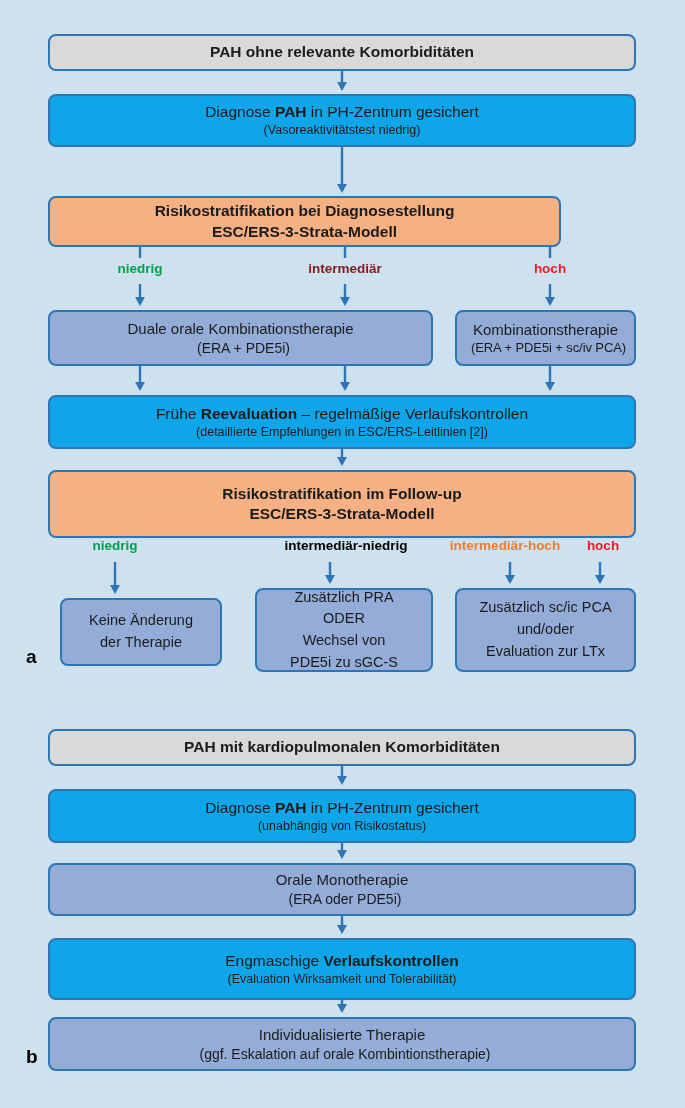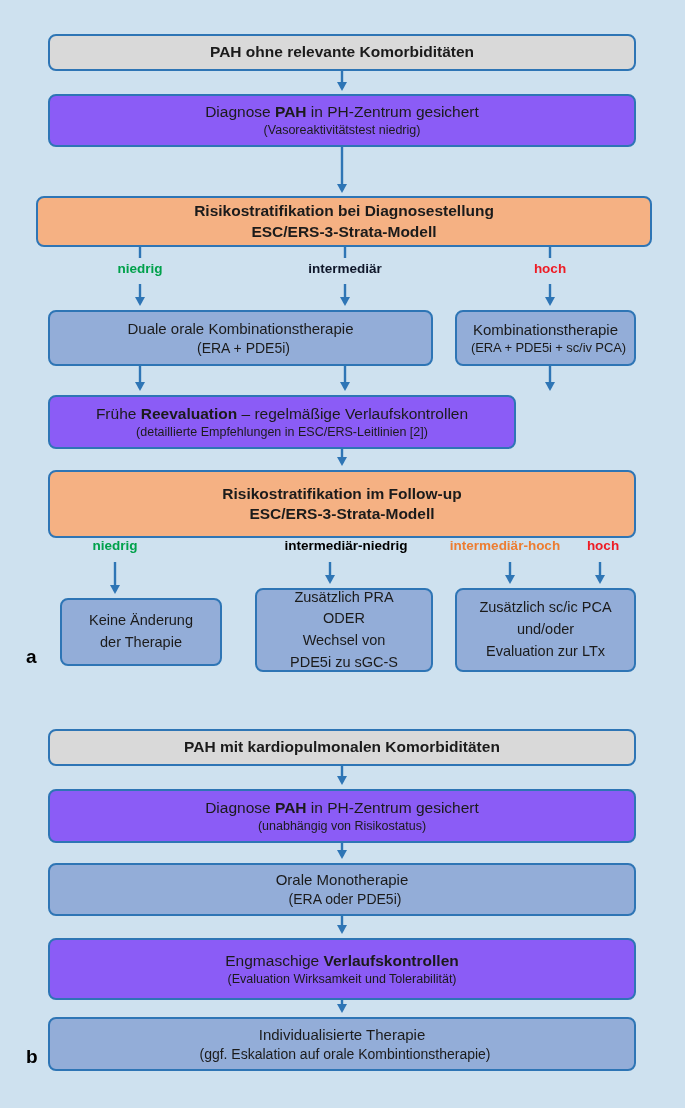--- a/index.html
+++ b/index.html
@@ -5,21 +5,21 @@
   * { margin:0; padding:0; box-sizing:border-box; }
   html,body { background:#cee1ef; }
   body { font-family:"Liberation Sans", sans-serif; }
   .canvas { position:relative; width:685px; height:1108px; background:#cee1ef; overflow:hidden; }
   .box {
     position:absolute; border:2px solid #2e75b5; border-radius:8px;
     display:flex; flex-direction:column; justify-content:center; align-items:center;
     text-align:center; color:#1b1b1b; line-height:1.32; padding:3px 20px;
   }
   .gray   { background:#d9d9d9; font-weight:bold; font-size:15.5px; }
-  .white  { background:#8b5cf6; }
+  .white  { background:#0ea5e9; }
   .orange { background:#f5b183; font-weight:bold; font-size:15.5px; }
   .blue   { background:#93add8;text-align:center; }
   .main-line { font-size:15.5px; }
   .sub-line  { font-size:12.5px; }
   .blue .main-line { font-size:15px; }
   .blue .sub-line2 { font-size:14px;margin-left:6px; }
   .tight { font-size:13px !important; letter-spacing:-0.1px; }
   .outcome { line-height:1.5; }
   .outcome .line { font-size:14.5px; }
   .b { font-weight:bold; }
@@ -72,40 +72,40 @@
 
   <div class="box gray" style="left:48px;top:34px;width:588px;height:37px">
     <div>PAH ohne relevante Komorbiditäten</div>
   </div>
 
   <div class="box white" style="left:48px;top:94px;width:588px;height:53px">
     <div class="main-line"><span>Diagnose </span><span class="b">PAH</span><span> in PH-Zentrum gesichert</span></div>
     <div class="sub-line">(Vasoreaktivitätstest niedrig)</div>
   </div>
 
-  <div class="box orange" style="left:36px;top:196px;width:616px;height:51px">
+  <div class="box orange" style="left:48px;top:196px;width:513px;height:51px">
     <div>Risikostratifikation bei Diagnosestellung</div>
     <div>ESC/ERS-3-Strata-Modell</div>
   </div>
 
   <div class="branch-label" style="left: 90px; top: 261px; width: 100px; color: rgb(0, 161, 75);">niedrig</div>
-  <div class="branch-label" style="left: 280px; top: 261px; width: 130px; color: #0f172a;">intermediär</div>
+  <div class="branch-label" style="left: 280px; top: 261px; width: 130px; color: #7f1d1d;">intermediär</div>
   <div class="branch-label" style="left: 500px; top: 261px; width: 100px; color: rgb(238, 28, 37);">hoch</div>
 
   <div class="box blue" style="left:48px;top:310px;width:385px;height:56px">
     <div class="main-line">Duale orale Kombinationstherapie</div>
     <div class="sub-line2">(ERA + PDE5i)</div>
   </div>
 
   <div class="box blue" style="left:455px;top:310px;width:181px;height:56px;padding:3px 0">
     <div class="main-line">Kombinationstherapie</div>
     <div class="sub-line2 tight">(ERA + PDE5i + sc/iv PCA)</div>
   </div>
 
-  <div class="box white" style="left:48px;top:395px;width:468px;height:54px">
+  <div class="box white" style="left:48px;top:395px;width:588px;height:54px">
     <div class="main-line"><span>Frühe </span><span class="b">Reevaluation</span><span> – regelmäßige Verlaufskontrollen</span></div>
     <div class="sub-line">(detaillierte Empfehlungen in ESC/ERS-Leitlinien [2])</div>
   </div>
 
   <div class="box orange" style="left:48px;top:470px;width:588px;height:68px">
     <div>Risikostratifikation im Follow-up</div>
     <div>ESC/ERS-3-Strata-Modell</div>
   </div>
 
   <div class="branch-label" style="left: 65px; top: 538px; width: 100px; color: rgb(0, 161, 75);">niedrig</div>

